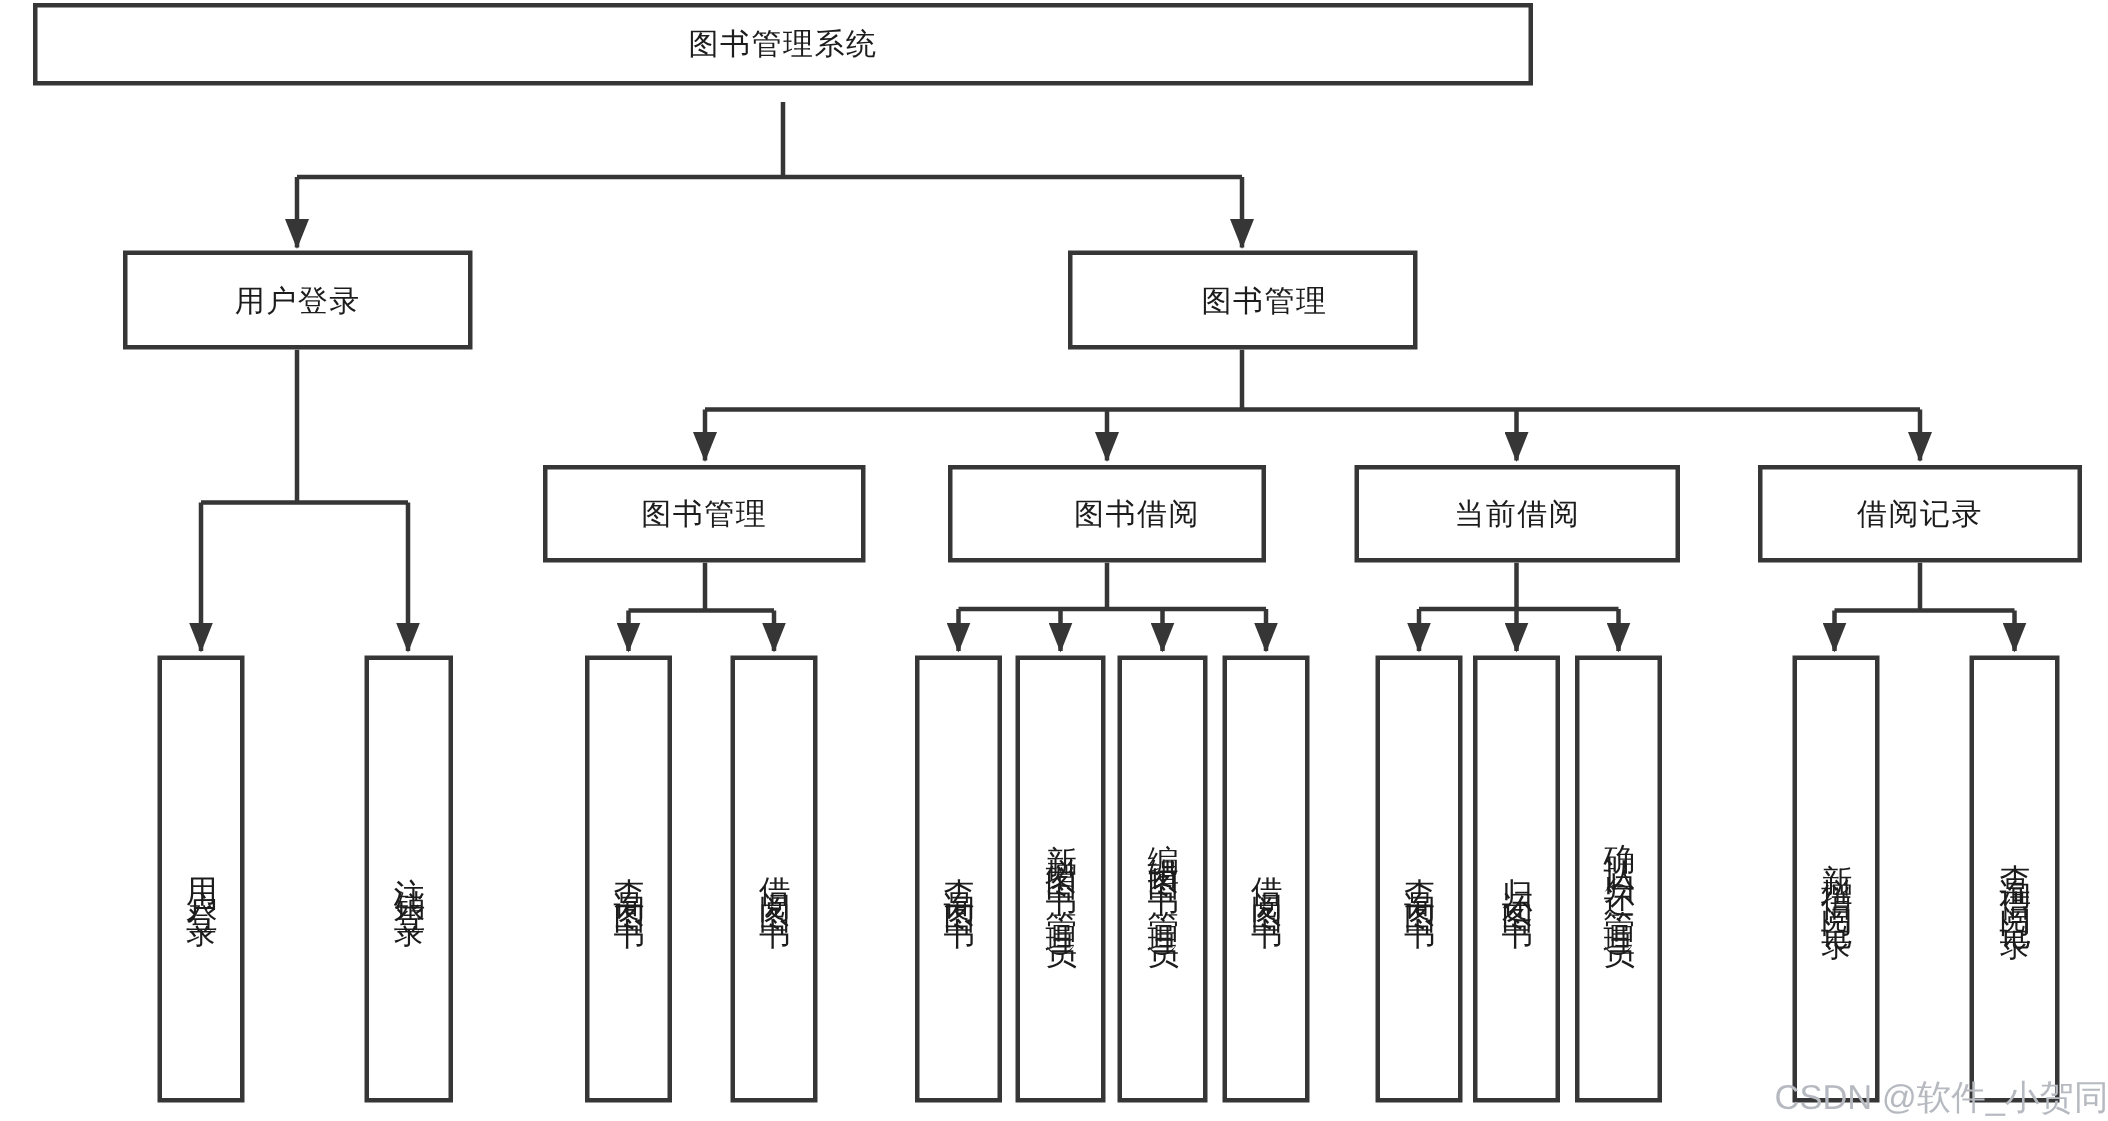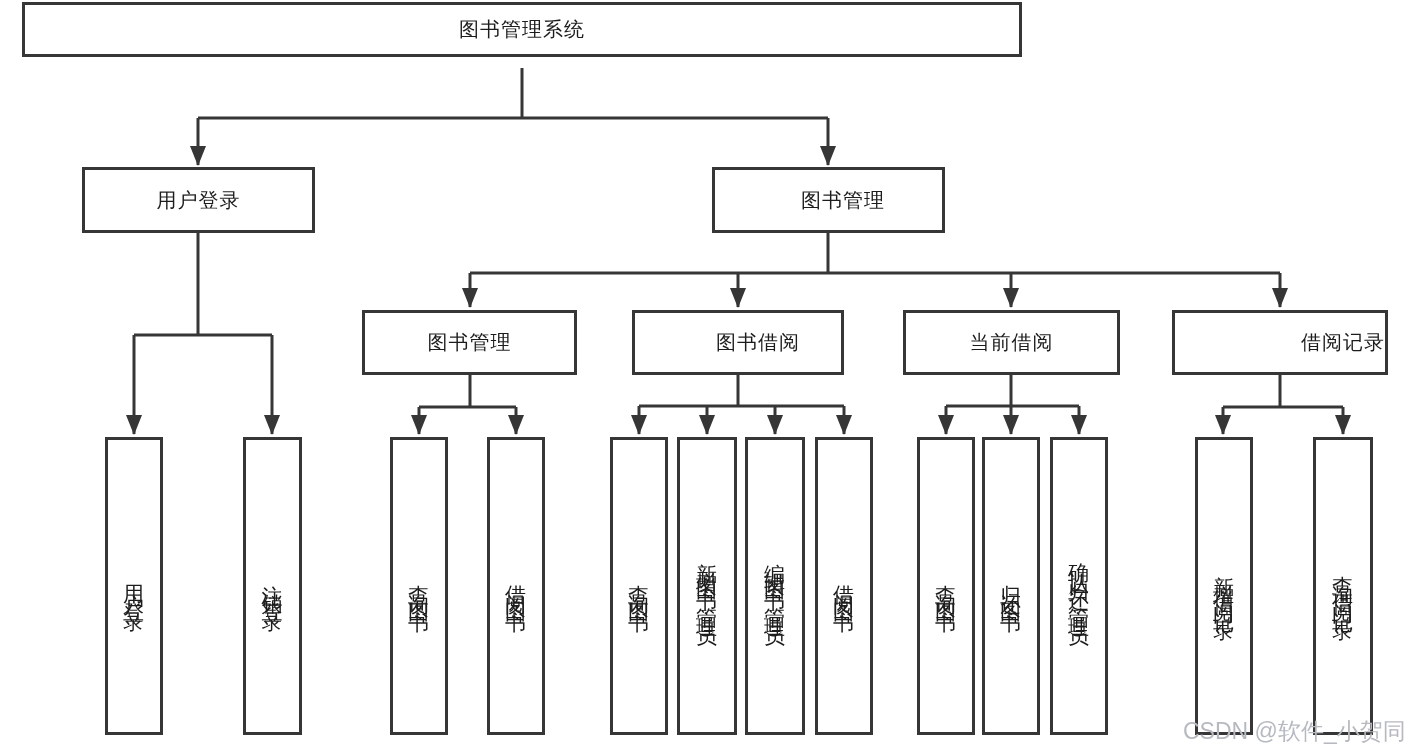--- a/index.html
+++ b/index.html
@@ -108,21 +108,21 @@
 
   <div class="node" style="left:362px; top:310px; width:215px; height:65px;">
     <span>图书管理</span>
   </div>
   <div class="node" style="left:632px; top:310px; width:212px; height:65px;padding-left:40px;">
     <span>图书借阅</span>
   </div>
   <div class="node" style="left:903px; top:310px; width:217px; height:65px;font-family:Liberation Mono, monospace;">
     <span>当前借阅</span>
   </div>
-  <div class="node" style="left:1172px; top:310px; width:216px; height:65px;justify-content:flex-end;">
+  <div class="node" style="left:1172px; top:310px; width:216px; height:65px;">
     <span>借阅记录</span>
   </div>
 
   <div class="node node-v" style="left:105px; top:437px; width:58px; height:298px;">
     <span class="vtext">用户登录</span>
   </div>
   <div class="node node-v" style="left:243px; top:437px; width:59px; height:298px;">
     <span class="vtext">注销登录</span>
   </div>
 

